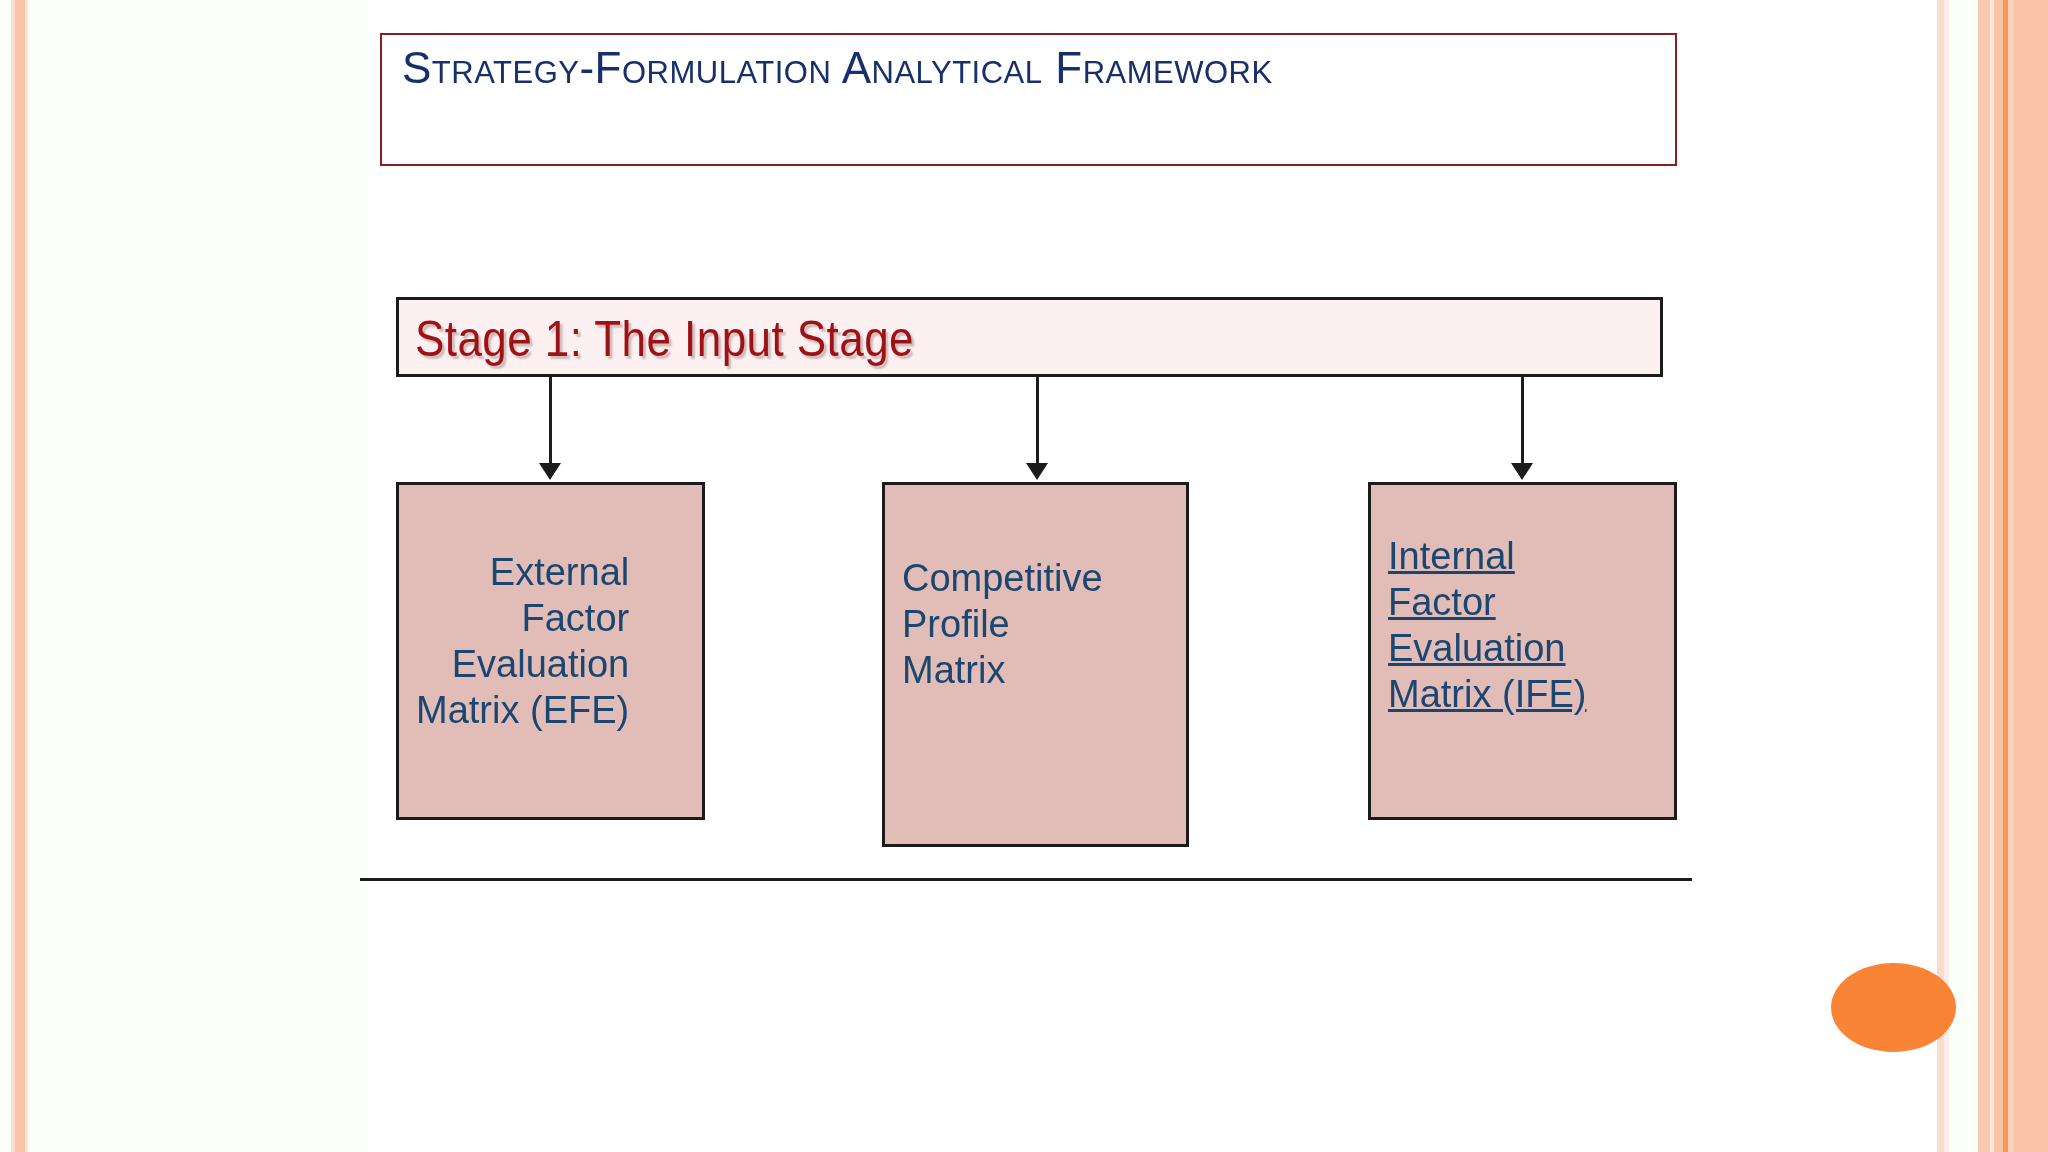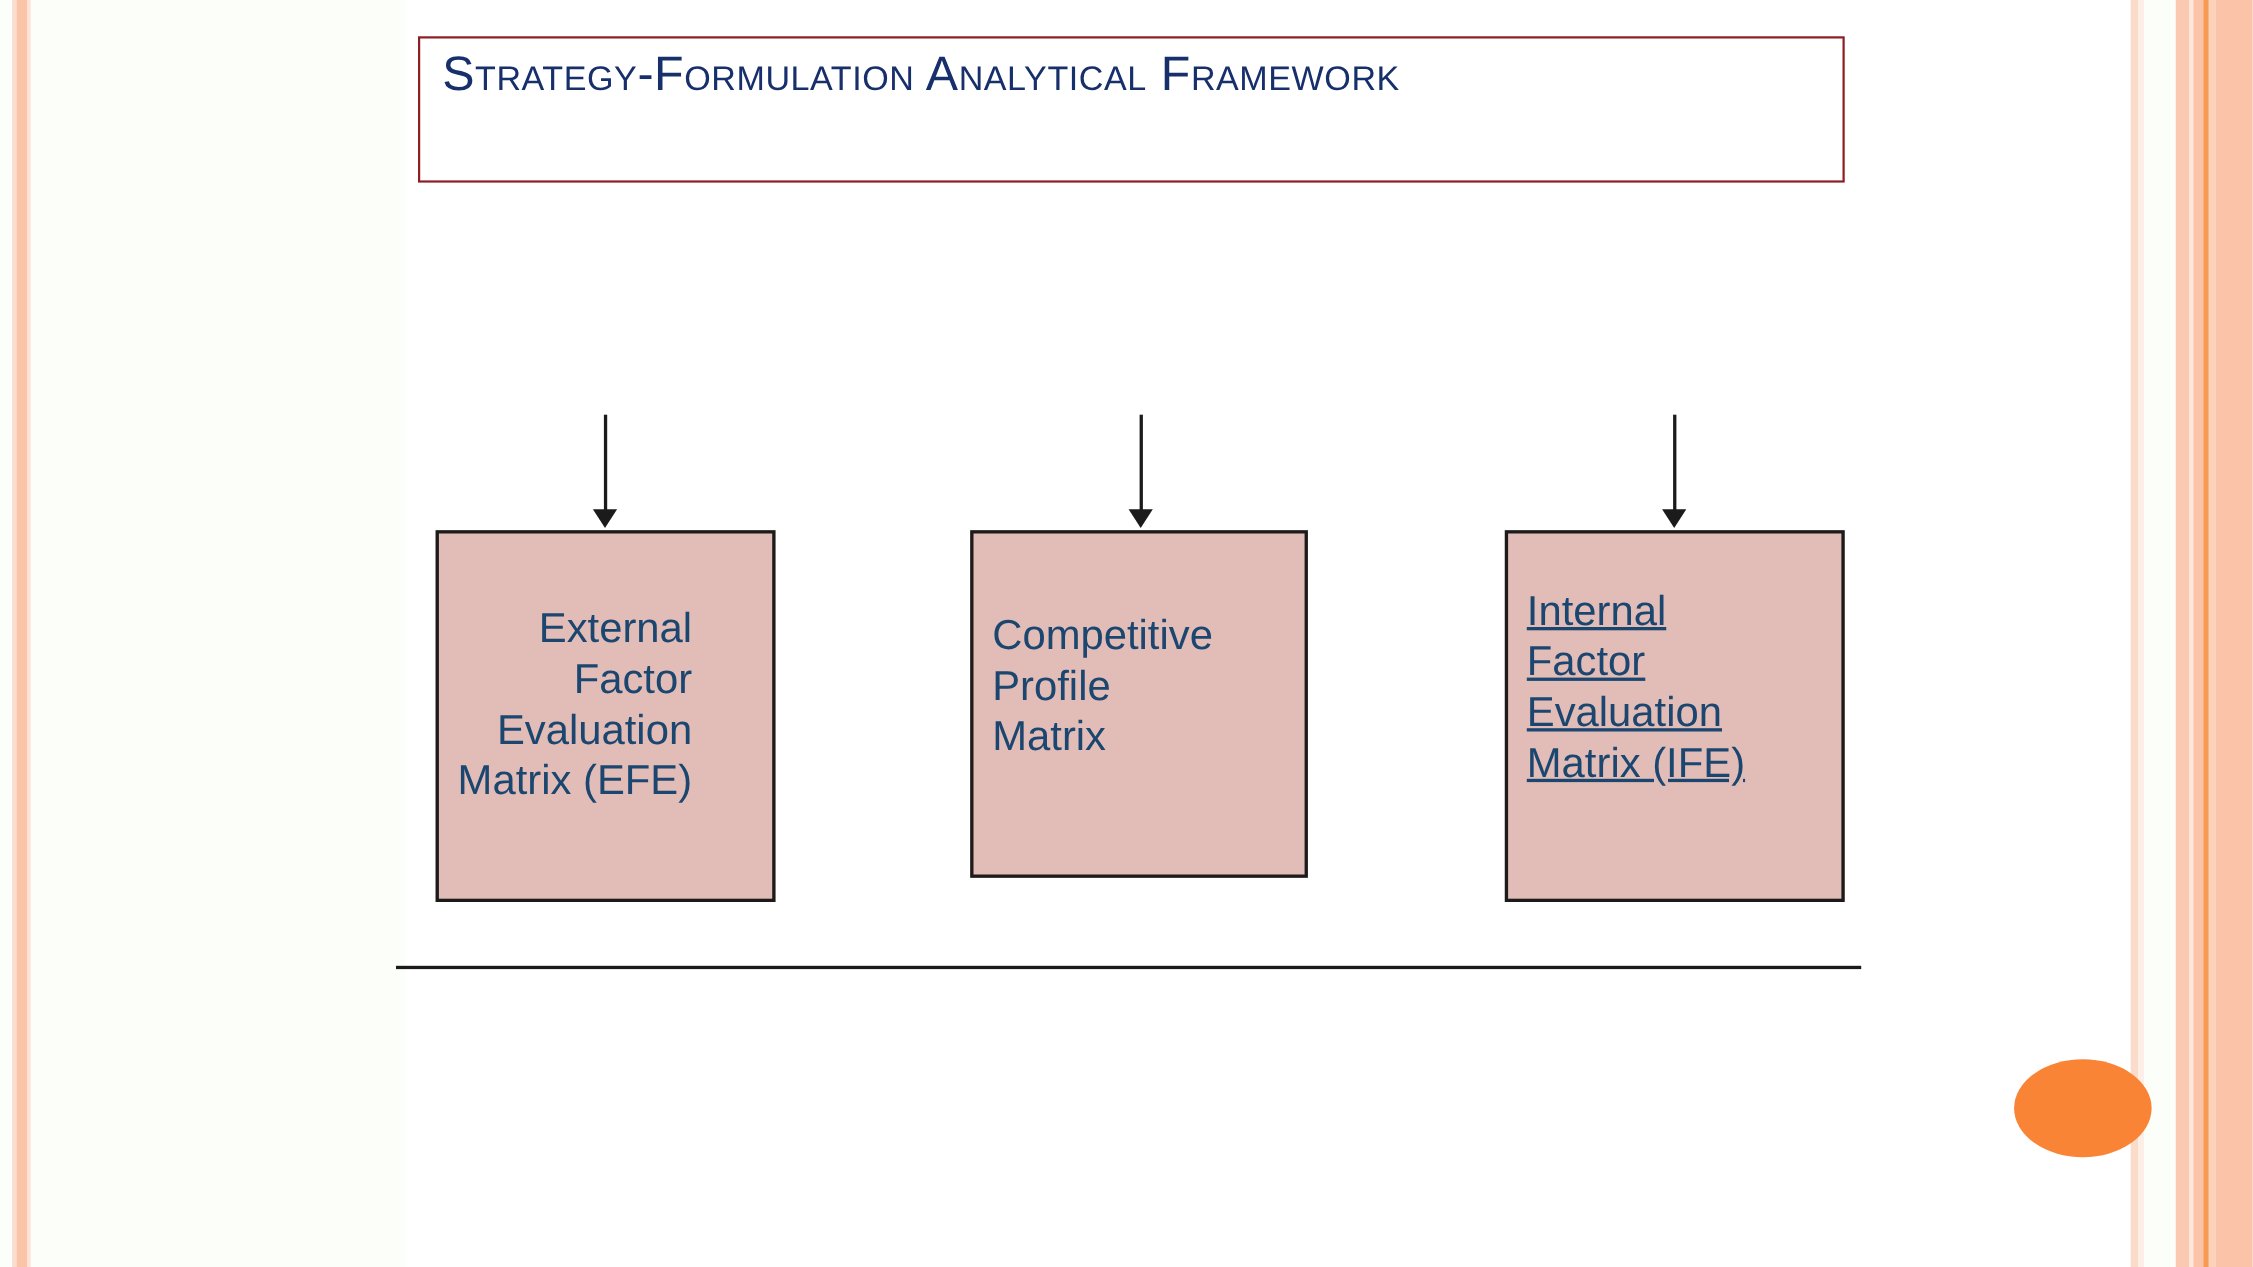--- a/index.html
+++ b/index.html
@@ -130,21 +130,21 @@
     left: 17px;
     color: #1b4670;
     font-family: "Liberation Sans", sans-serif;
     font-size: 38px;
     font-weight: 400;
     line-height: 46px;
     white-space: pre-line;
   }
 
   #box-efe  { left: 396px;  top: 482px; width: 309px;  height: 338px; }
-  #box-cpm  { left: 882px;  top: 482px; width: 307px;  height: 316px; }
+  #box-cpm  { left: 882px;  top: 482px; width: 307px;  height: 365px; }
   #box-ife  { left: 1368px; top: 482px; width: 309px;  height: 338px; }
 
   #label-efe { top: 64px; text-align: right; }
   #label-cpm { top: 70px; }
   #label-ife { top: 48px; text-decoration: underline; }
 
   
   #divider {
     position: absolute;
     left: 360px;
@@ -181,20 +181,23 @@
   <div class="stripe stripe-r3"></div>
   <div class="stripe stripe-r4"></div>
   <div class="stripe stripe-r5"></div>
   <div class="stripe stripe-r6"></div>
   <div class="stripe stripe-r7"></div>
   <div class="stripe stripe-r8"></div>
 
   <div id="title-box"></div>
   <div id="title-text">Strategy-Formulation Analytical Framework</div>
 
+  <div id="stage-banner">
+    <div id="stage-banner-label">Stage 1:  The Input Stage</div>
+  </div>
 
   <div class="connector" style="left:549px; top:377px; height:88px;"></div>
   <div class="arrowhead" style="left:539px; top:463px;"></div>
 
   <div class="connector" style="left:1036px; top:377px; height:88px;"></div>
   <div class="arrowhead" style="left:1026px; top:463px;"></div>
 
   <div class="connector" style="left:1521px; top:377px; height:88px;"></div>
   <div class="arrowhead" style="left:1511px; top:463px;"></div>
 

